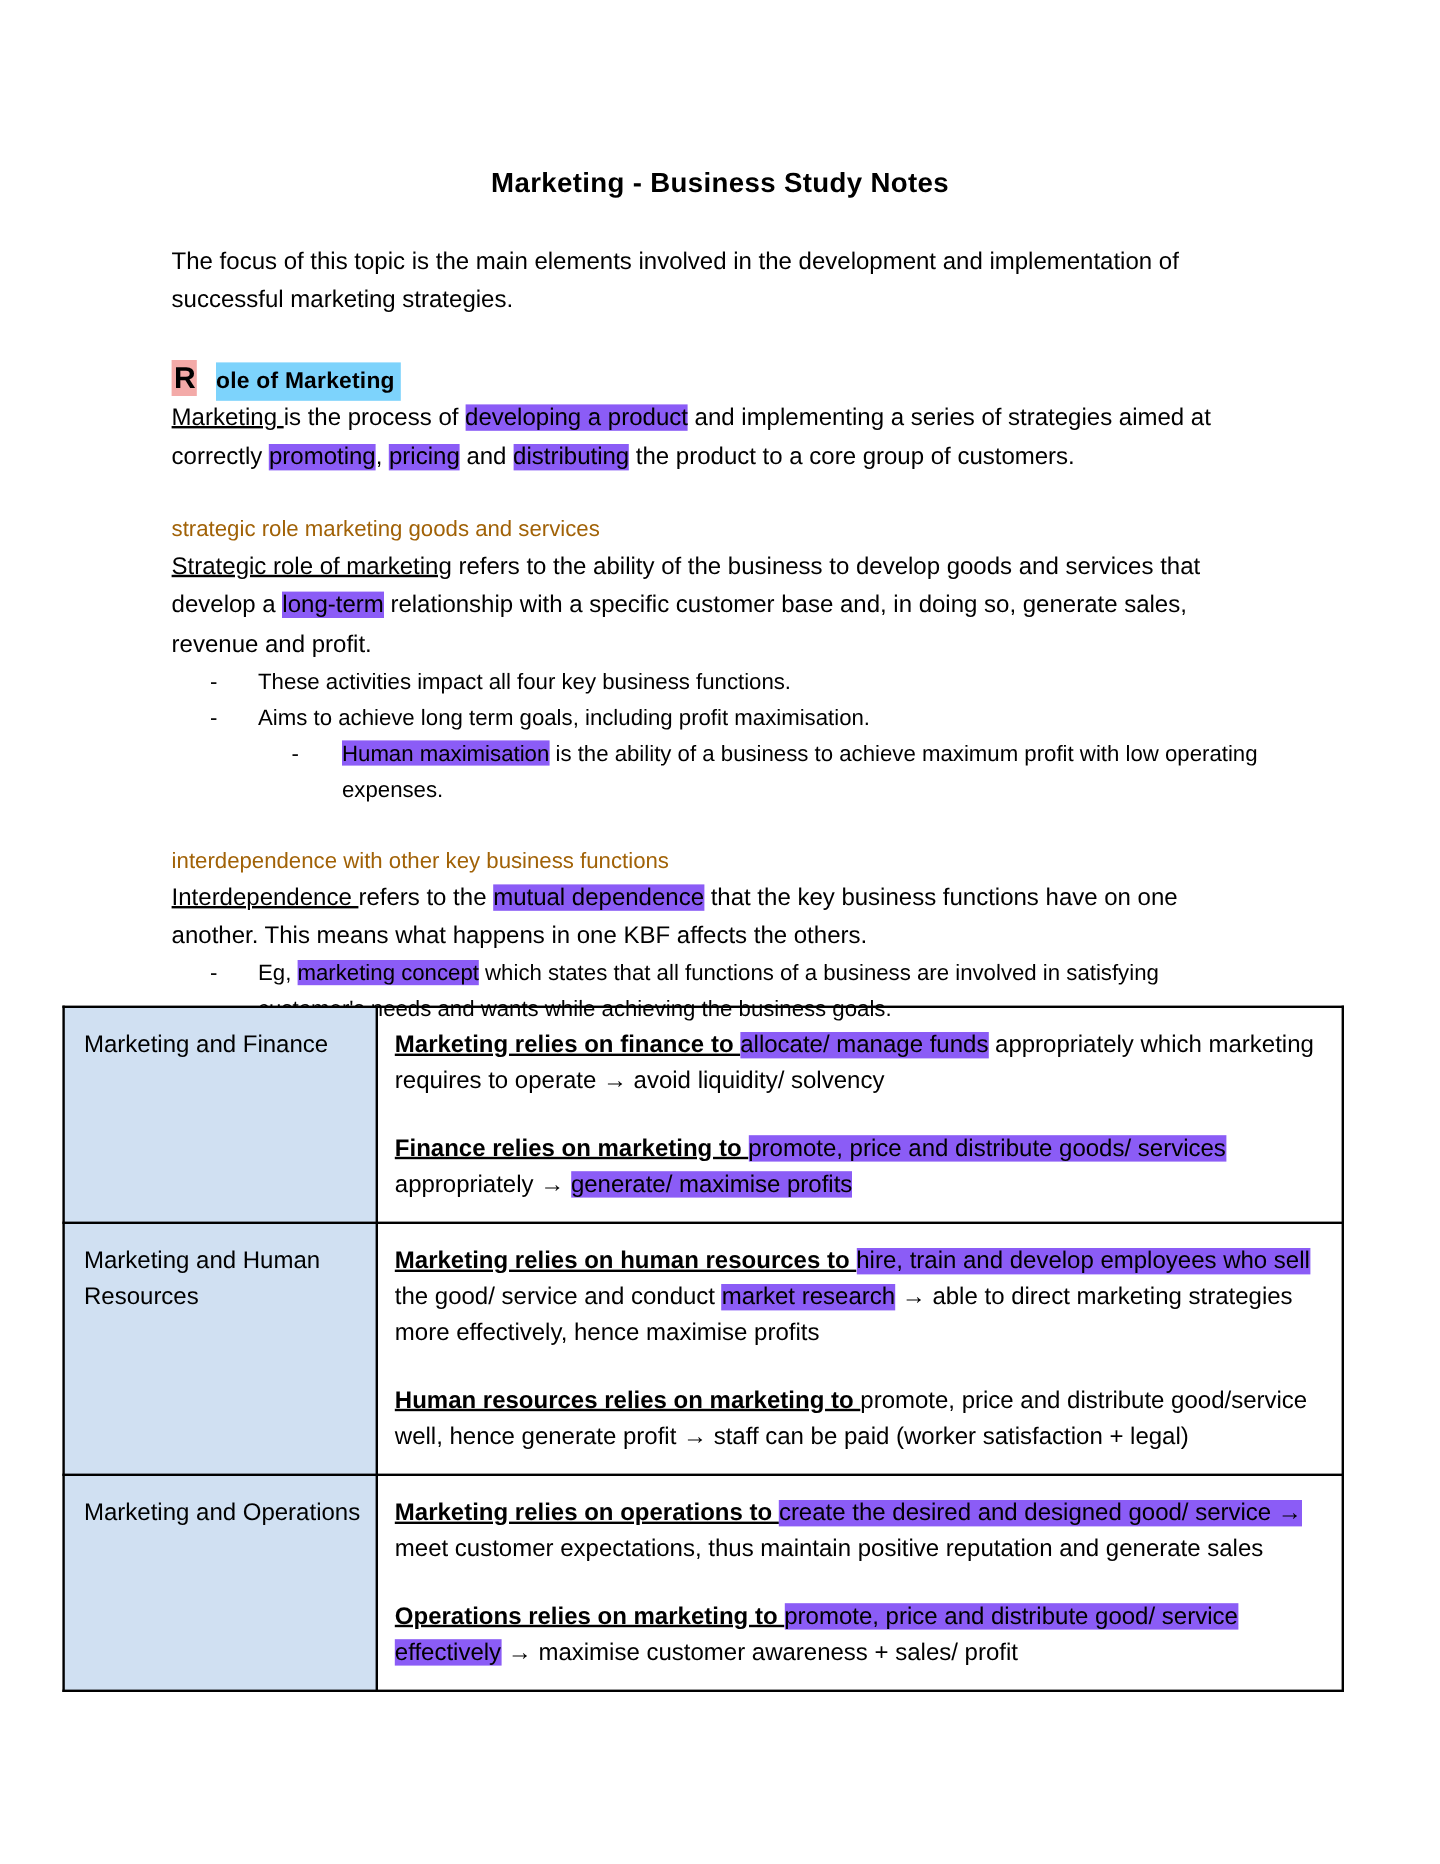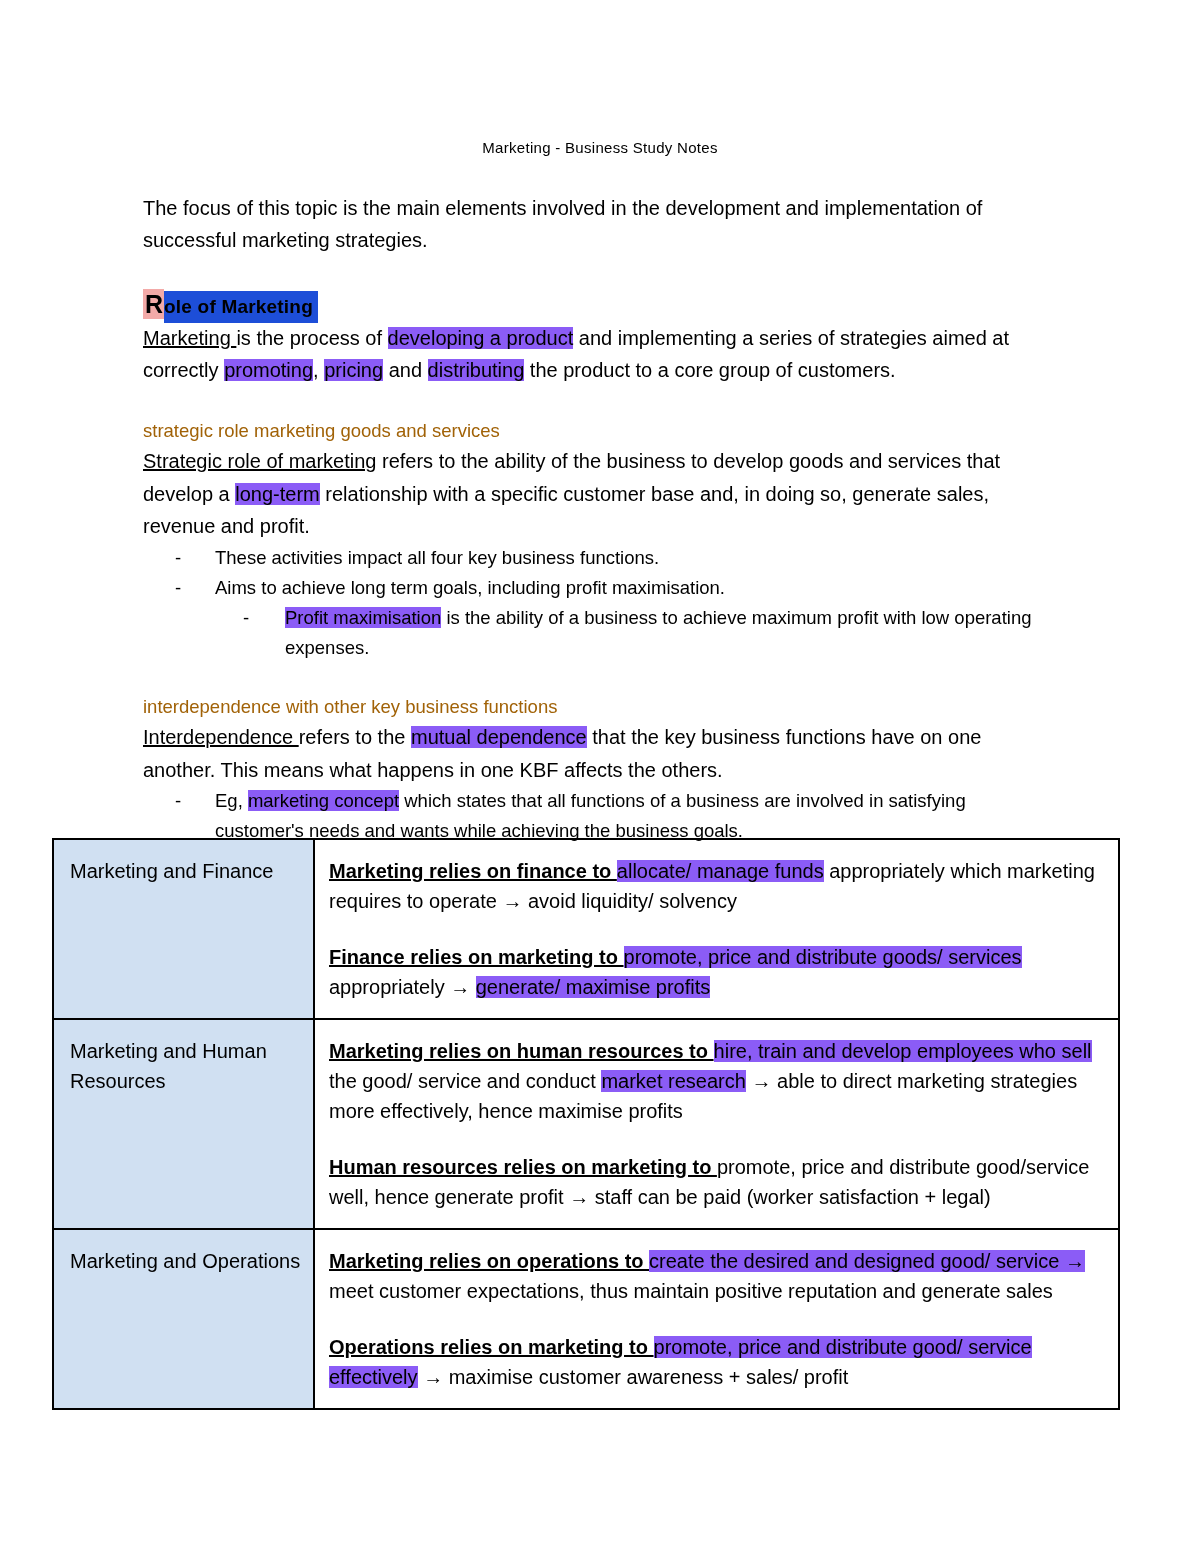--- a/index.html
+++ b/index.html
@@ -24,22 +24,22 @@
   }
   .content {
     position: absolute;
     left: 143px;
     top: 138px;
     width: 914px;
   }
 
   .doc-title {
     text-align: center;
-    font-size: 15px;
-    font-weight: normal;
+    font-size: 23px;
+    font-weight: bold;
     letter-spacing: 0.3px;
     margin: 0 0 34px 0;
     line-height: 1.3;
   }
 
   p.para {
     margin: 0;
     font-size: 20px;
     line-height: 1.62;
   }
@@ -56,23 +56,24 @@
     white-space: nowrap;
   }
   .roh .dropcap {
     background: #f3aaa8;
     font-size: 25px;
     font-weight: bold;
     line-height: 1;
     padding: 1px 1px 1px 2px;
   }
   .roh .rest {
-    background: #1d4ed8;
+    background: #7dd3fc;
     padding: 5px 5px 6px 0;
     letter-spacing: 0.2px;
+    margin-left: 16px;
   }
 
   .subheading {
     color: #a16207;
     font-size: 18.5px;
     line-height: 1.5;
     margin: 0 0 1px 0;
   }
 
   .hl { background: #8b5cf6; }
@@ -160,21 +161,21 @@
       <p class="subheading">strategic role marketing goods and services</p>
 
       <p class="para"><span class="u">Strategic role of marketing</span><span> refers to the ability of the business to develop goods and services that develop a </span><span class="hl">long-term</span><span> relationship with a specific customer base and, in doing so, generate sales, revenue and profit.</span></p>
 
       <ul class="dash">
         <li><span class="dash-mark">-</span><span>These activities impact all four key business functions.</span></li>
         <li><span class="dash-mark">-</span><span>Aims to achieve long term goals, including profit maximisation.</span></li>
       </ul>
 
       <ul class="dash lvl2">
-        <li><span class="dash-mark">-</span><span class="hl">Profit maximisation</span><span> is the ability of a business to achieve maximum profit with low operating expenses.</span></li>
+        <li><span class="dash-mark">-</span><span class="hl">Human maximisation</span><span> is the ability of a business to achieve maximum profit with low operating expenses.</span></li>
       </ul>
     </div>
 
     <div class="spacer-md"></div>
 
     <div>
       <p class="subheading">interdependence with other key business functions</p>
 
       <p class="para"><span class="u">Interdependence </span><span>refers to the </span><span class="hl">mutual dependence</span><span> that the key business functions have on one another. This means what happens in one KBF affects the others.</span></p>
 

